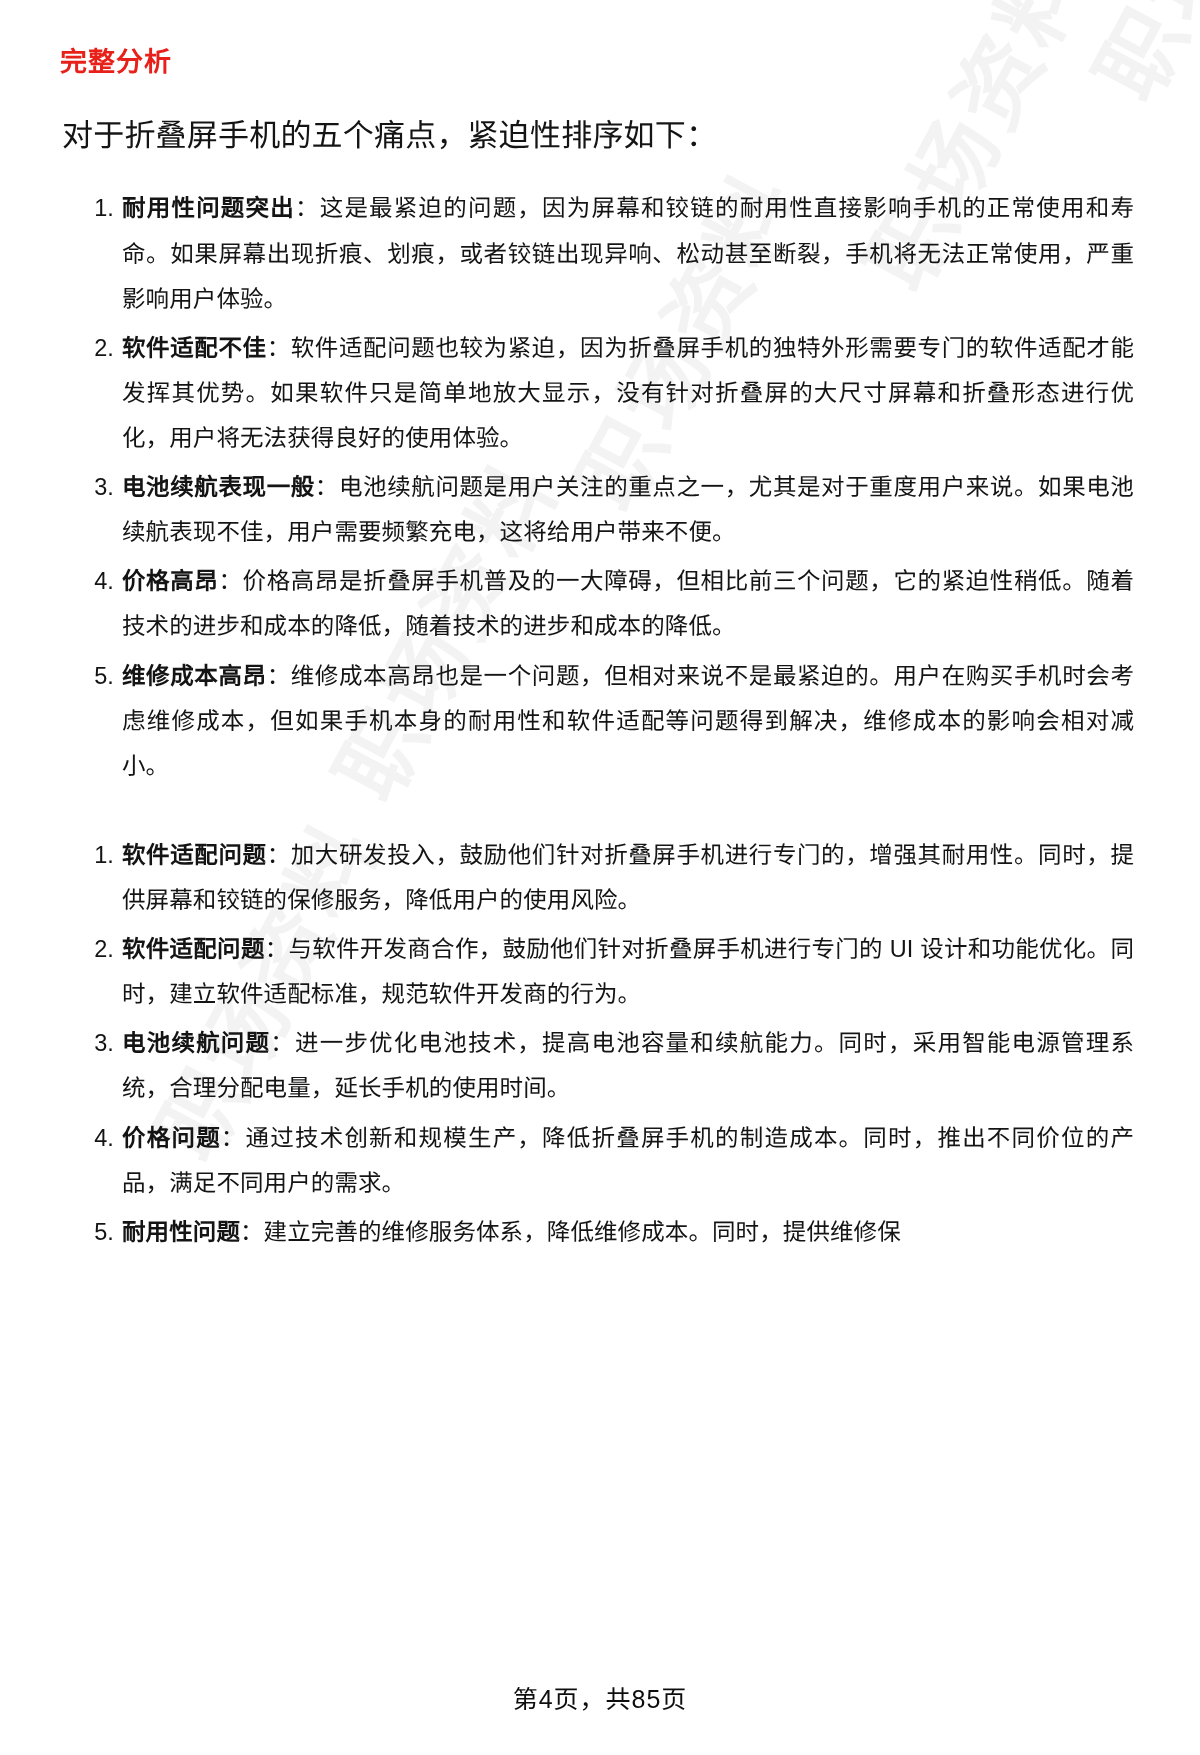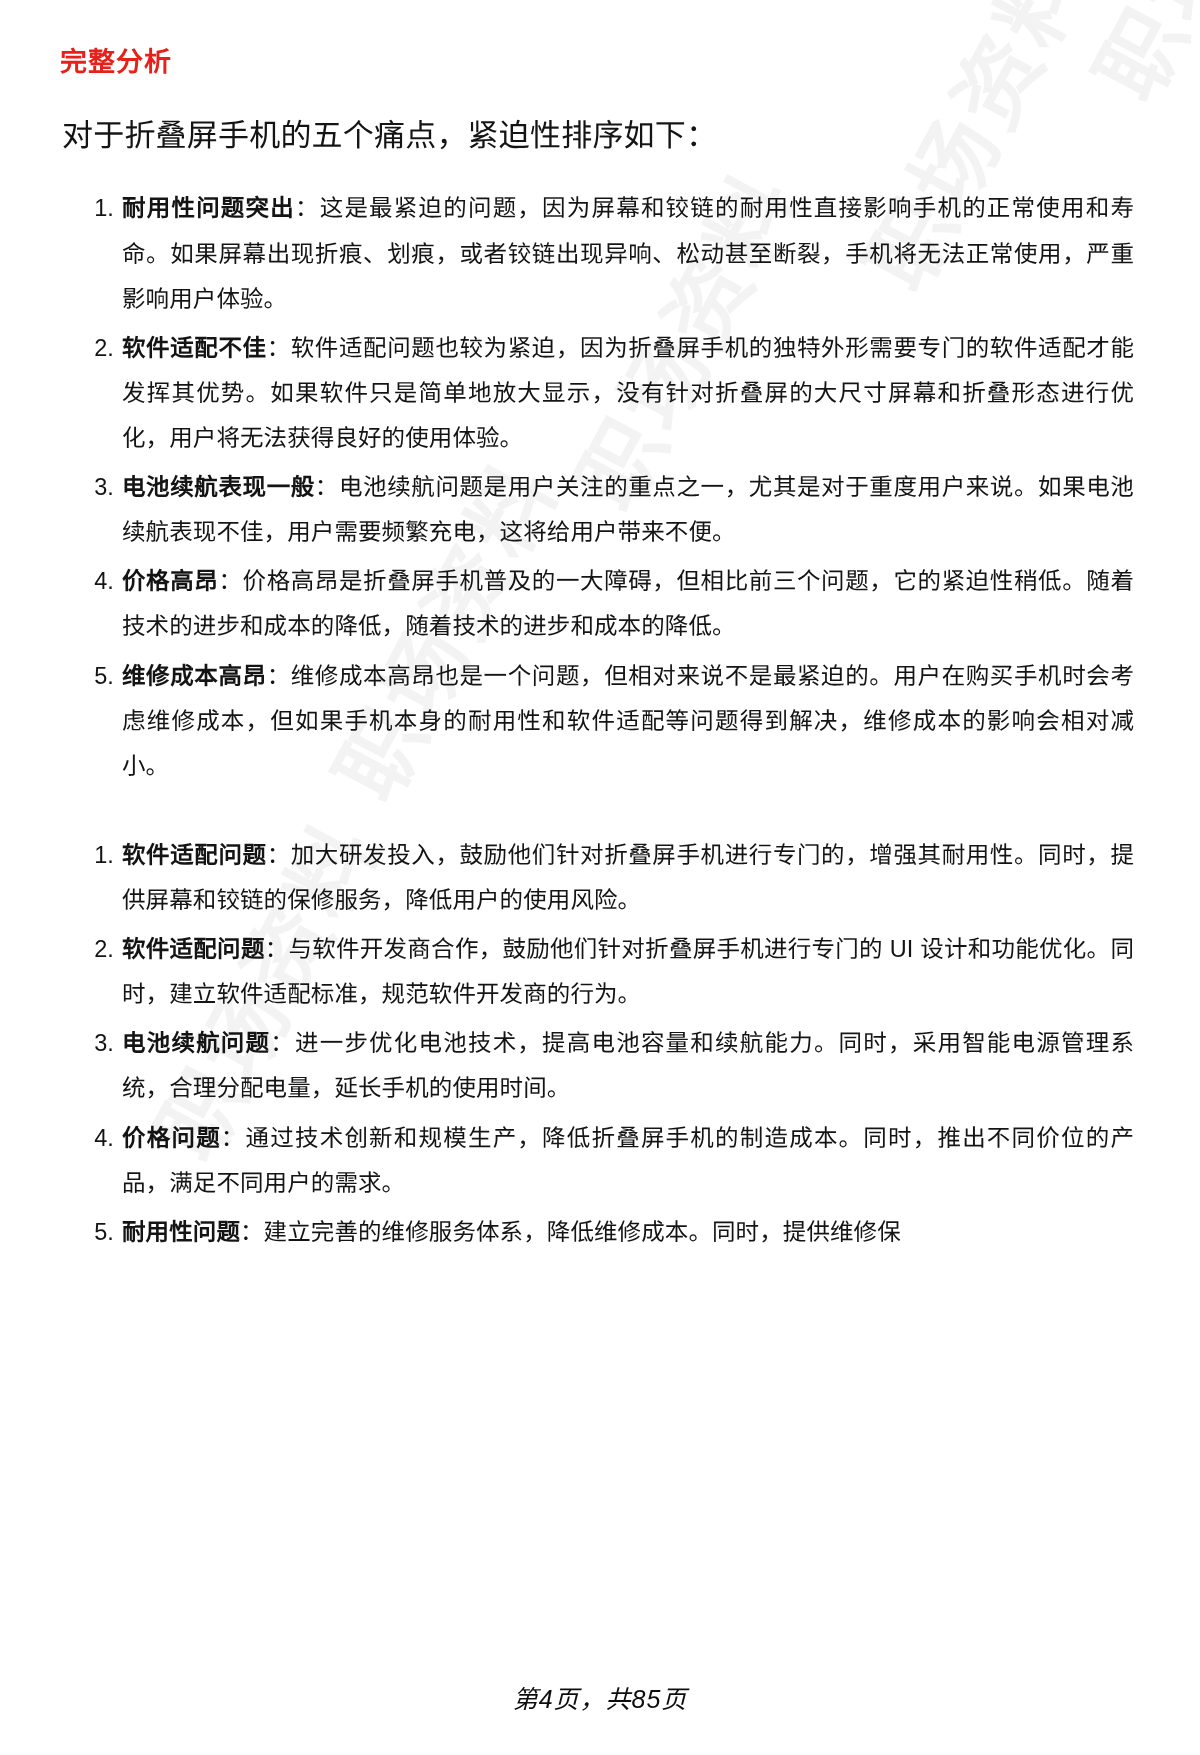--- a/index.html
+++ b/index.html
@@ -110,21 +110,20 @@
     left: 0;
     right: 0;
     bottom: 40px;
     text-align: center;
     z-index: 2;
   }
   .page-footer .pf-text {
     font-size: 25px;
     color: #0d0d0d;
     letter-spacing: 1px;
-    font-style: italic;
   }
 </style>
 </head>
 <body>
 
 <div class="page">
 
   <div class="watermark-layer">
     <div class="wm wm-a">职场资料</div>
     <div class="wm wm-b">职场资料</div>

